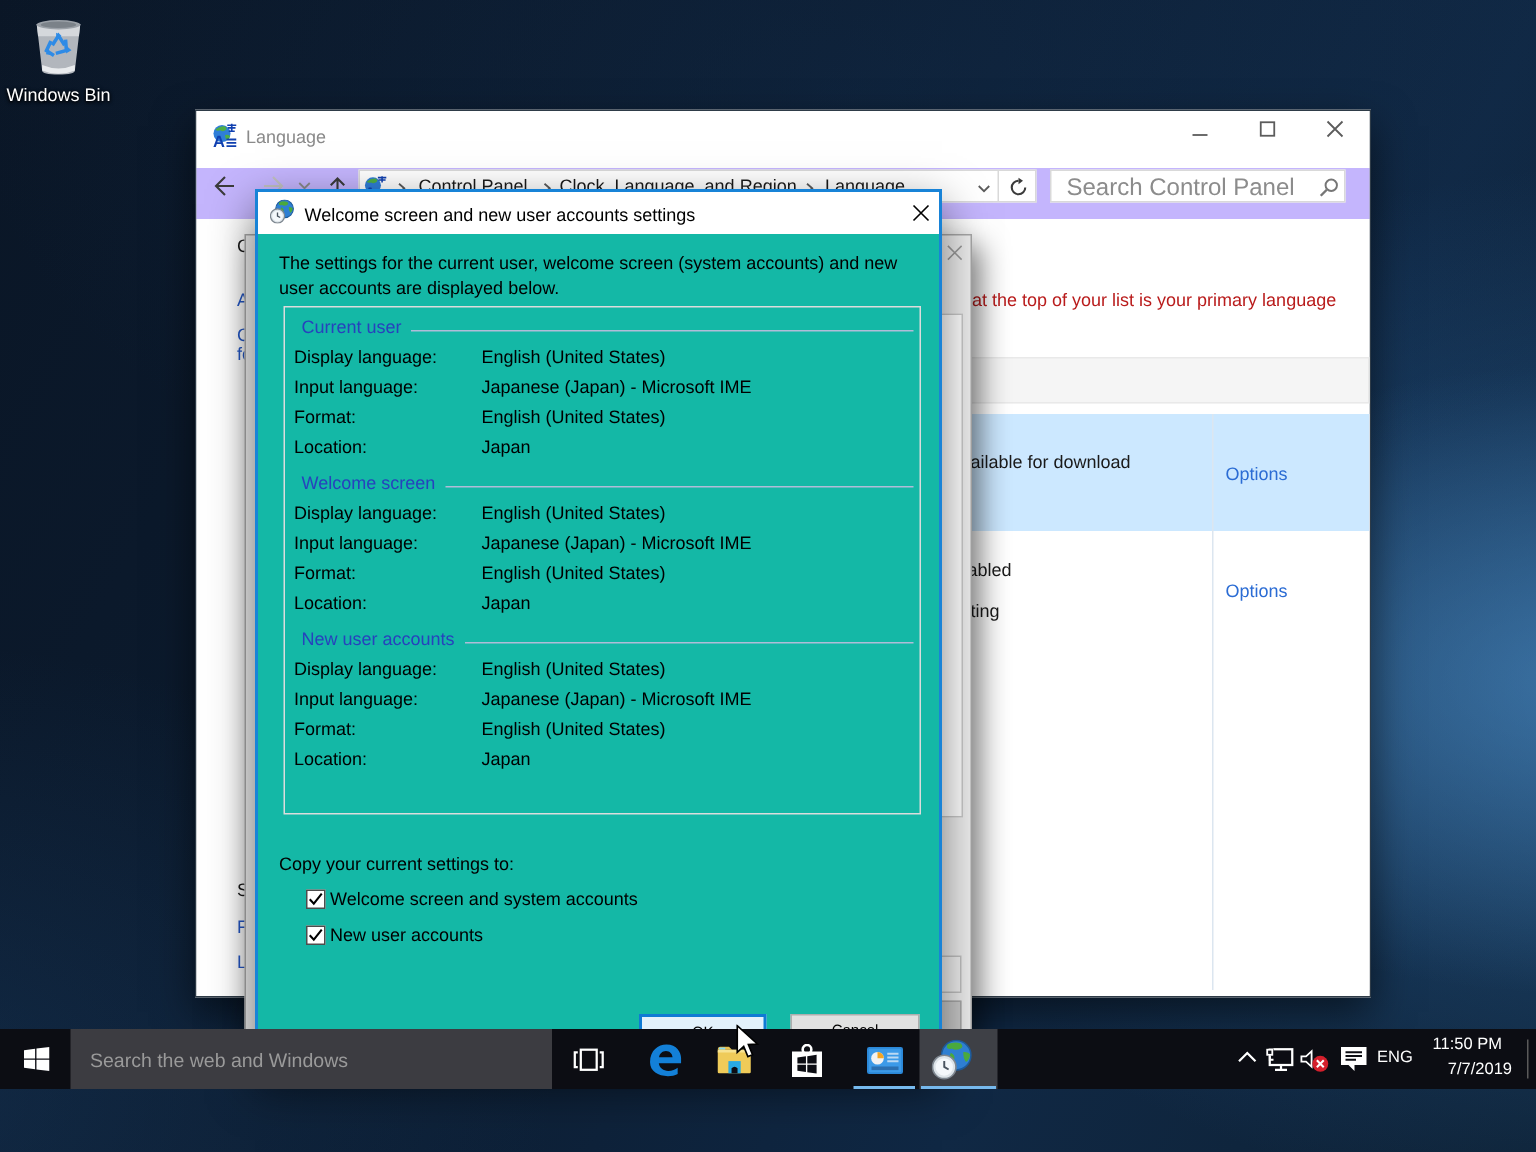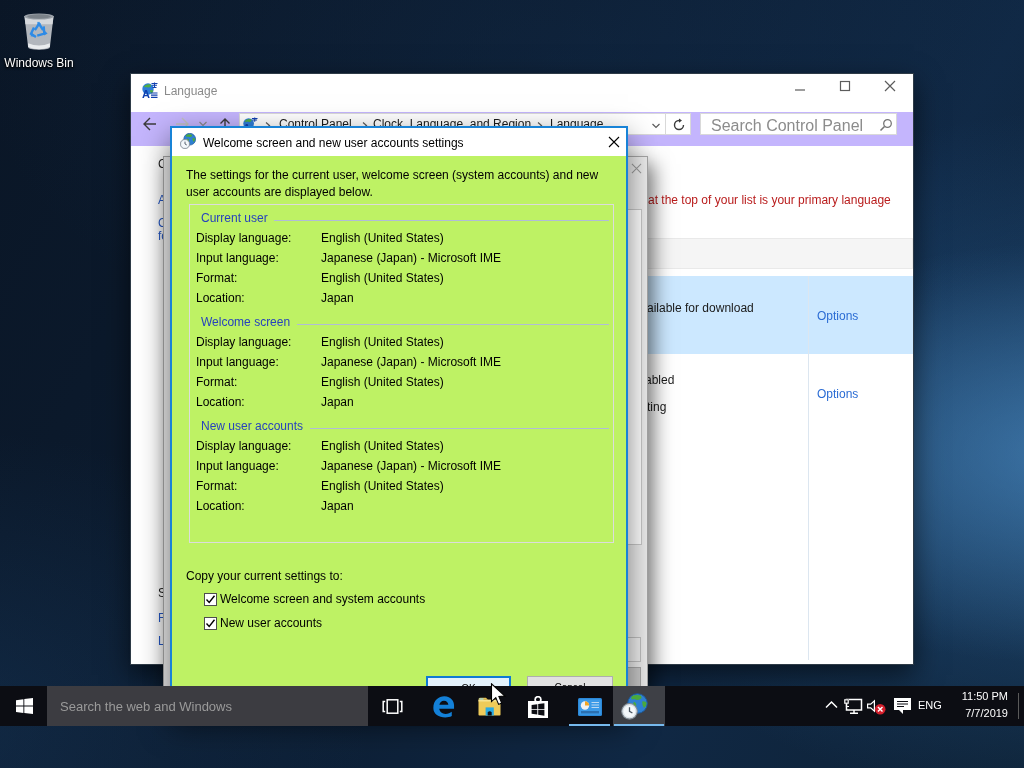--- a/index.html
+++ b/index.html
@@ -36,21 +36,21 @@
   #listarea { position:absolute; left:300px; top:130px; width:482px; height:384px; background:#fff; }
   .rowsel { position:absolute; left:0; top:0px; width:482px; height:78px; background:#cce8ff; }
   #coldiv { position:absolute; left:377px; top:0; width:1px; height:384px; background:#dce6f0; }
   .opt { position:absolute; left:386px; color:#2b6cd4; font-size:12px; }
   .listtxt { position:absolute; font-size:12px; color:#1a1a1a; white-space:nowrap; }
   
   #bdlg { position:absolute; left:163px; top:156px; width:485px; height:536px;
     background:#ececec; border:1px solid #a6a6a6; box-shadow:6px 8px 18px rgba(0,0,0,0.5); }
   
   #dlg { position:absolute; left:170px; top:126px; width:458px; height:590px;
-    background:#bef264; border:2px solid #1883d7; box-shadow:0 10px 28px rgba(0,0,0,0.5); }
+    background:#14b8a6; border:2px solid #1883d7; box-shadow:0 10px 28px rgba(0,0,0,0.5); }
   #dlg .dtitle { position:absolute; left:0; top:0; width:100%; height:28px; background:#fff; }
   #dlg .dtitle span { position:absolute; left:31px; top:8px; font-size:12px; color:#000; }
   .para { position:absolute; left:14px; top:39px; font-size:12px; color:#000; line-height:17px; }
   #gbox { position:absolute; left:17px; top:76px; width:425px; height:339px; border:1px solid #dcdcdc; }
   .ghead { position:absolute; left:11px; font-size:12px; color:#2742bd; }
   .gline { position:absolute; right:4px; height:1px; background:#b0bcd8; }
   .glabel { position:absolute; left:6px; font-size:12px; color:#000; white-space:nowrap; }
   .gvalue { position:absolute; left:131px; font-size:12px; color:#000; white-space:nowrap; }
   .cblabel { position:absolute; font-size:12px; color:#000; white-space:nowrap; }
   .cbox { position:absolute; width:13px; height:13px; background:#fff; border:1px solid #4d4d4d; }
@@ -332,16 +332,16 @@
   <svg class="abs" style="left:866px;top:12px;" width="21" height="18" viewBox="0 0 21 18">
     <path d="M1.6 6.2 L4.7 6.2 L8.4 2.8 L8.4 13.2 L4.7 9.8 L1.6 9.8 Z" fill="none" stroke="#fff" stroke-width="1.2"></path>
     <circle cx="14.2" cy="11.2" r="5.3" fill="#d41f2c"></circle>
     <path d="M11.9 8.9 L16.5 13.5 M16.5 8.9 L11.9 13.5" stroke="#fff" stroke-width="1.4"></path>
   </svg>
   <svg class="abs" style="left:893px;top:11px;" width="19" height="19" viewBox="0 0 19 19">
     <path d="M1 1 L18 1 L18 13 L10 13 L10 17 L6 13 L1 13 Z" fill="#fff"></path>
     <path d="M4 4.5 L15 4.5 M4 7 L15 7 M4 9.5 L11 9.5" stroke="#0c0d13" stroke-width="1.2"></path>
   </svg>
   <div class="traytxt" style="left:918px;top:13px;">ENG</div>
-  <div class="traytxt" style="left:955px;top:4px;width:53px;text-align:right;">11:50 PM</div>
+  <div class="traytxt" style="left:955px;top:4px;width:53px;">11:50 PM</div>
   <div class="traytxt" style="left:955px;top:21px;width:53px;text-align:right;">7/7/2019</div>
   <div class="abs" style="left:1018px;top:7px;width:1px;height:26px;background:#5a5a5a;"></div>
 </div>
 
 </body></html>

